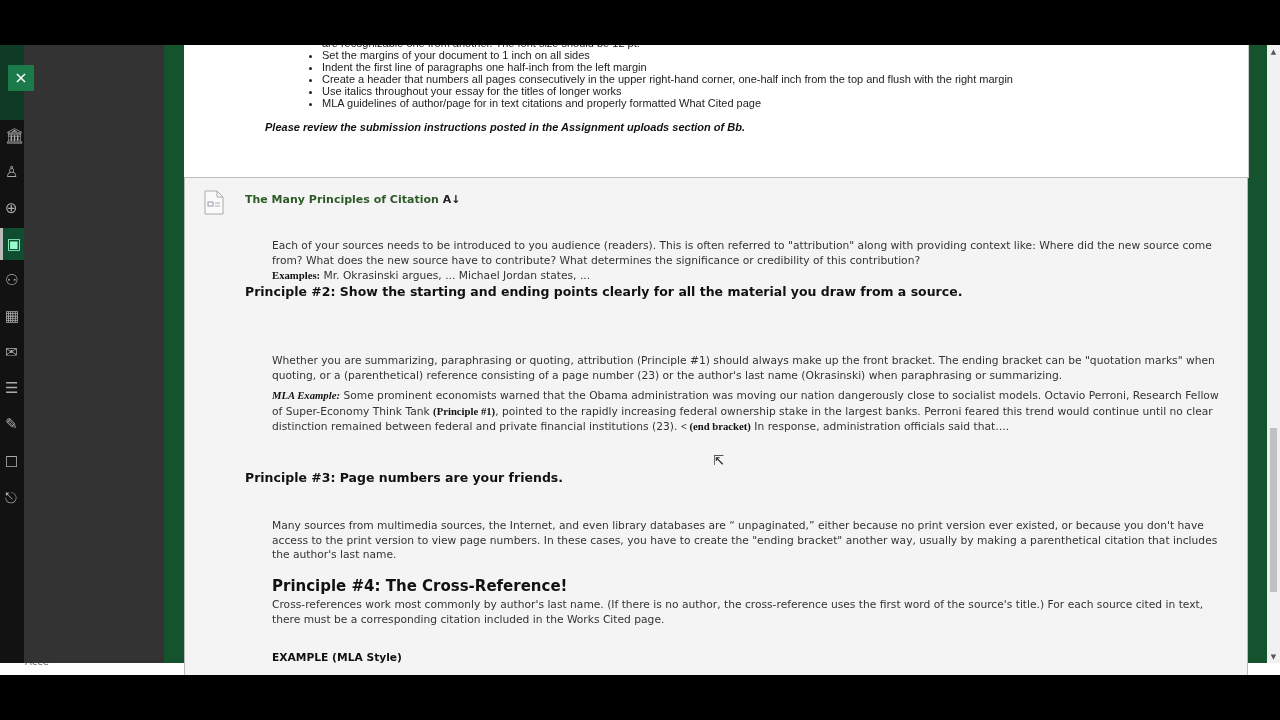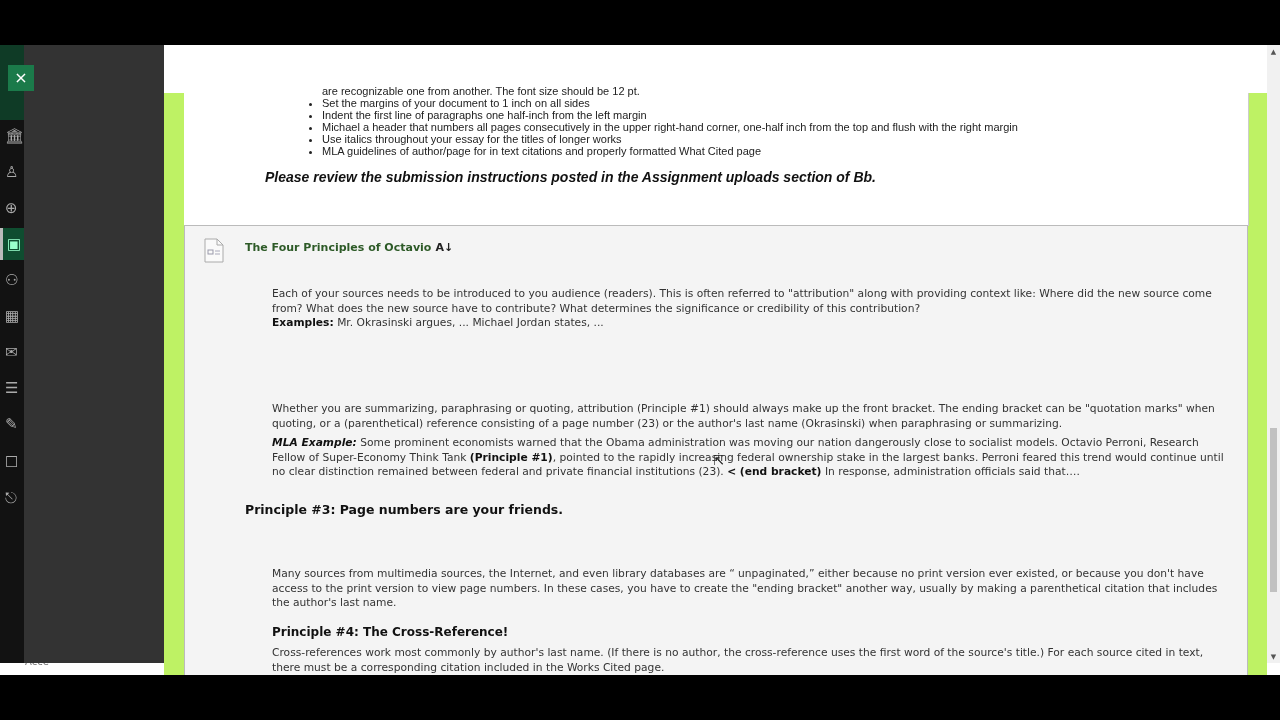--- a/index.html
+++ b/index.html
@@ -7,33 +7,33 @@
   .screen{position:absolute;left:0;top:45px;width:1280px;height:630px;background:#fff;overflow:hidden;}
   
   .leftnav{position:absolute;left:0;top:0;width:24px;height:618px;background:#121212;}
   .nav-top{position:absolute;left:0;top:0;width:24px;height:75px;background:#0f3b26;}
   .close-btn{position:absolute;left:8px;top:20px;width:26px;height:26px;background:#1b7a4a;color:#fff;font-size:16px;line-height:26px;text-align:center;z-index:3;}
   .nav-icon{position:absolute;left:5px;width:20px;height:20px;color:#aaa;font-size:15px;line-height:20px;text-align:left;}
   .nav-icon.active{left:0;width:24px;height:32px;background:#0f4d30;border-left:3px solid #bbb;box-sizing:border-box;padding-left:4px;line-height:32px;color:#9fc;}
   .nav-footer{position:absolute;left:8px;font-size:10px;color:#777;line-height:13px;padding-left:17px;}
   .panel{position:absolute;left:24px;top:0;width:140px;height:618px;background:#333;}
   
-  .content{position:absolute;left:164px;top:0;width:1103px;height:618px;background:#bef264;margin-top:48px;}
+  .content{position:absolute;left:164px;top:0;width:1103px;height:618px;background:#14532d;}
   .top-item{position:absolute;left:20px;top:0;width:1064px;height:133px;background:#fff;border-right:1px solid #ccc;}
   .top-list{position:absolute;left:120px;top:-8px;margin:0;padding:0 0 0 18px;font-family:"Liberation Sans",sans-serif;font-size:11px;color:#222;line-height:12px;}
   .top-list li{margin:0;}
-  .submission{position:absolute;left:81px;top:76px;font-family:"Liberation Sans",sans-serif;font-size:14px;font-weight:bold;font-style:italic;color:#111;}
+  .submission{position:absolute;left:81px;top:76px;font-family:"Liberation Sans",sans-serif;font-size:11px;font-weight:bold;font-style:italic;color:#111;}
   .item{position:absolute;left:20px;top:132px;width:1064px;height:500px;background:#f4f4f4;border:1px solid #bbb;box-sizing:border-box;}
   .doc-icon{position:absolute;left:19px;top:12px;width:20px;height:25px;}
   .item-title{position:absolute;left:60px;top:15px;font-size:11px;font-weight:bold;color:#2d5a27;}
   .sort-icon{font-size:11px;color:#222;margin-left:4px;font-weight:bold;}
   .h2{position:absolute;left:60px;font-size:12.5px;font-weight:bold;color:#111;}
-  .h1{position:absolute;left:87px;font-size:12px;font-weight:bold;color:#111;}
+  .h1{position:absolute;left:87px;font-size:15px;font-weight:bold;color:#111;}
   .p{position:absolute;left:87px;width:960px;font-size:10.7px;color:#333;line-height:14.5px;}
-  .p b{color:#111;}
+  .p b{color:#111;font-family:Liberation Serif, serif;}
   .scrollbar{position:absolute;left:1267px;top:0;width:13px;height:618px;background:#f1f1f1;}
   .scroll-thumb{position:absolute;left:3px;top:383px;width:7px;height:164px;background:#c1c1c1;}
   .scroll-up,.scroll-down{position:absolute;left:3px;width:7px;height:8px;font-size:7px;color:#555;text-align:center;line-height:8px;}
   .cursor{position:absolute;left:713px;top:408px;font-size:13px;color:#222;}
 </style>
 </head>
 <body>
 
 <div class="screen">
 
@@ -57,46 +57,47 @@
   <div class="close-btn">×</div>
 
   <div class="panel"></div>
 
   <div class="content">
     <div class="top-item">
       <ul class="top-list">
         <li style="list-style:none">are recognizable one from another. The font size should be 12 pt.</li>
         <li>Set the margins of your document to 1 inch on all sides</li>
         <li>Indent the first line of paragraphs one half-inch from the left margin</li>
-        <li>Michael a header that numbers all pages consecutively in the upper right-hand corner, one-half inch from the top and flush with the right margin</li>
+        <li>Create a header that numbers all pages consecutively in the upper right-hand corner, one-half inch from the top and flush with the right margin</li>
         <li>Use italics throughout your essay for the titles of longer works</li>
         <li>MLA guidelines of author/page for in text citations and properly formatted What Cited page</li>
       </ul>
       <div class="submission">Please review the submission instructions posted in the Assignment uploads section of Bb.</div>
     </div>
 
     <div class="item">
       <svg class="doc-icon" viewBox="0 0 20 25">
         <path d="M1 1 H13 L19 7 V24 H1 Z" fill="#fafafa" stroke="#aaa" stroke-width="1"></path>
         <path d="M13 1 V7 H19" fill="none" stroke="#aaa"></path>
         <rect x="4" y="12" width="5" height="4" fill="none" stroke="#99a"></rect>
         <line x1="11" y1="13" x2="16" y2="13" stroke="#aab"></line>
         <line x1="11" y1="16" x2="16" y2="16" stroke="#aab"></line>
       </svg>
       <div class="item-title">
-        <span>The Four Principles of Octavio</span><span class="sort-icon">A↓</span>
+        <span>The Many Principles of Citation</span><span class="sort-icon">A↓</span>
       </div>
 
       <div class="p" style="top:61px">Each of your sources needs to be introduced to you audience (readers). This is often referred to "attribution" along with providing context like: Where did the new source come from? What does the new source have to contribute? What determines the significance or credibility of this contribution?</div>
       <div class="p" style="top:90px"><b>Examples:</b><span> Mr. Okrasinski argues, ... Michael Jordan states, ...</span></div>
 
+      <div class="h2" style="top:106px">Principle #2: Show the starting and ending points clearly for all the material you draw from a source.</div>
       <div class="p" style="top:176px">Whether you are summarizing, paraphrasing or quoting, attribution (Principle #1) should always make up the front bracket. The ending bracket can be "quotation marks" when quoting, or a (parenthetical) reference consisting of a page number (23) or the author's last name (Okrasinski) when paraphrasing or summarizing.</div>
       <div class="p" style="top:210px"><b><i>MLA Example:</i></b><span> Some prominent economists warned that the Obama administration was moving our nation dangerously close to socialist models. Octavio Perroni, Research Fellow of Super-Economy Think Tank </span><b>(Principle #1)</b><span>, pointed to the rapidly increasing federal ownership stake in the largest banks. Perroni feared this trend would continue until no clear distinction remained between federal and private financial institutions (23). </span><b>&lt; (end bracket)</b><span> In response, administration officials said that….</span></div>
 
-      <div class="h2" style="top:276px">Principle #3: Page numbers are your friends.</div>
+      <div class="h2" style="top:292px">Principle #3: Page numbers are your friends.</div>
       <div class="p" style="top:341px">Many sources from multimedia sources, the Internet, and even library databases are “ unpaginated,” either because no print version ever existed, or because you don't have access to the print version to view page numbers. In these cases, you have to create the "ending bracket" another way, usually by making a parenthetical citation that includes the author's last name.</div>
 
       <div class="h1" style="top:399px">Principle #4: The Cross-Reference!</div>
       <div class="p" style="top:420px">Cross-references work most commonly by author's last name. (If there is no author, the cross-reference uses the first word of the source's title.) For each source cited in text, there must be a corresponding citation included in the Works Cited page.</div>
       <div class="p" style="top:473px;font-weight:bold;color:#111">EXAMPLE (MLA Style)</div>
     </div>
   </div>
 
   <div class="scrollbar">
     <div class="scroll-up" style="top:3px">▲</div>

